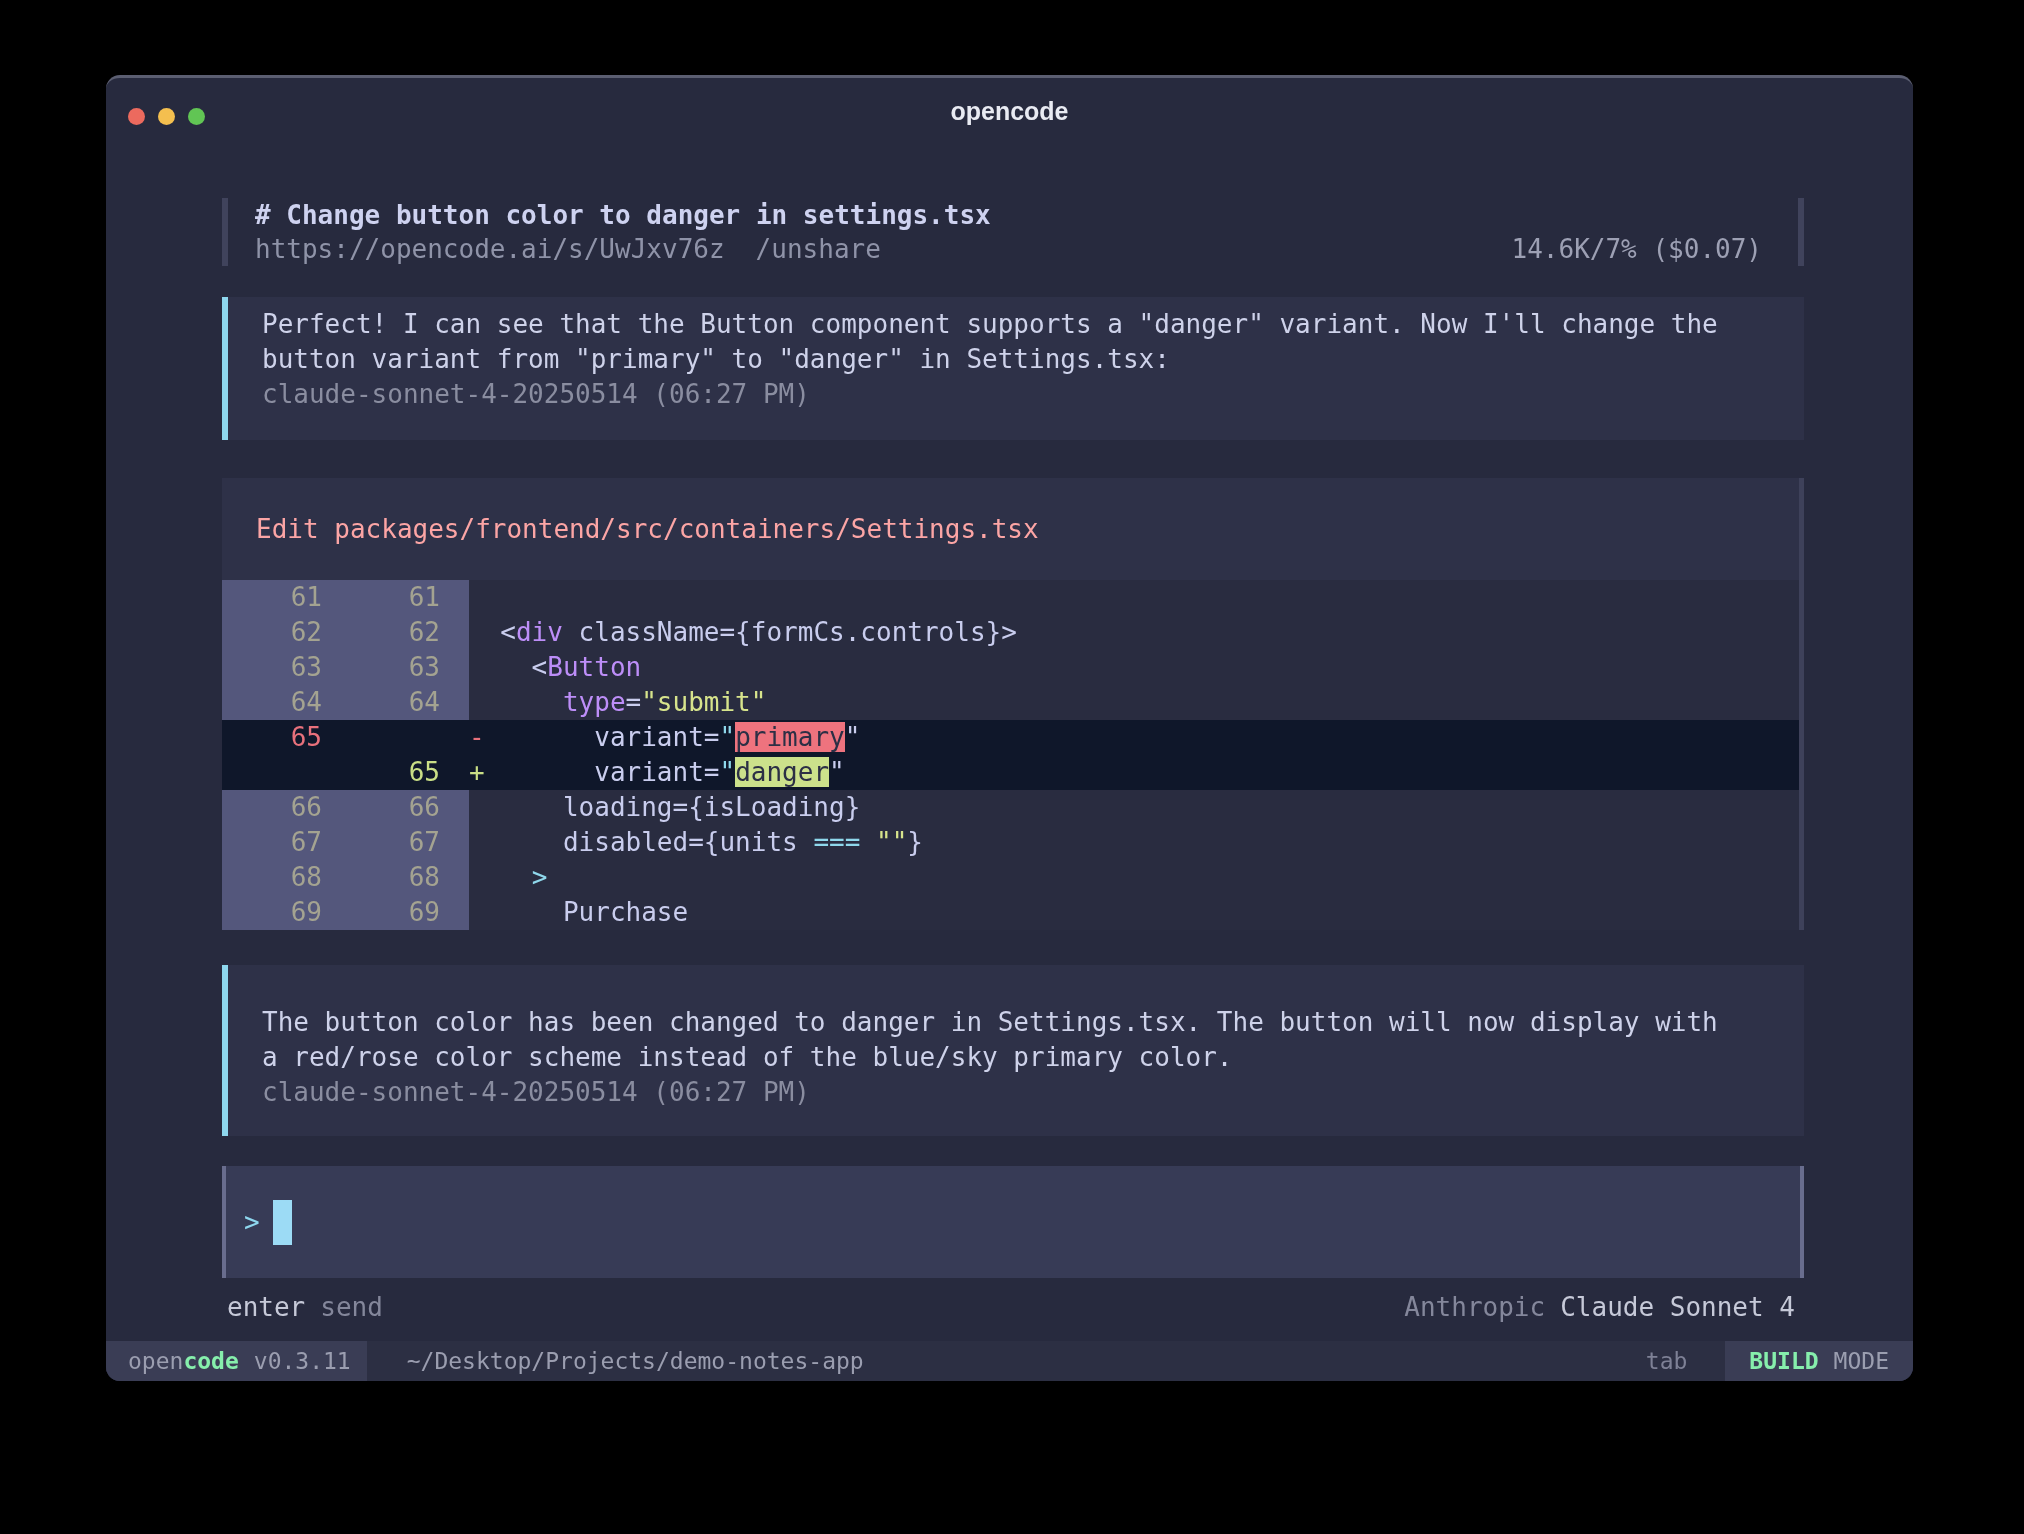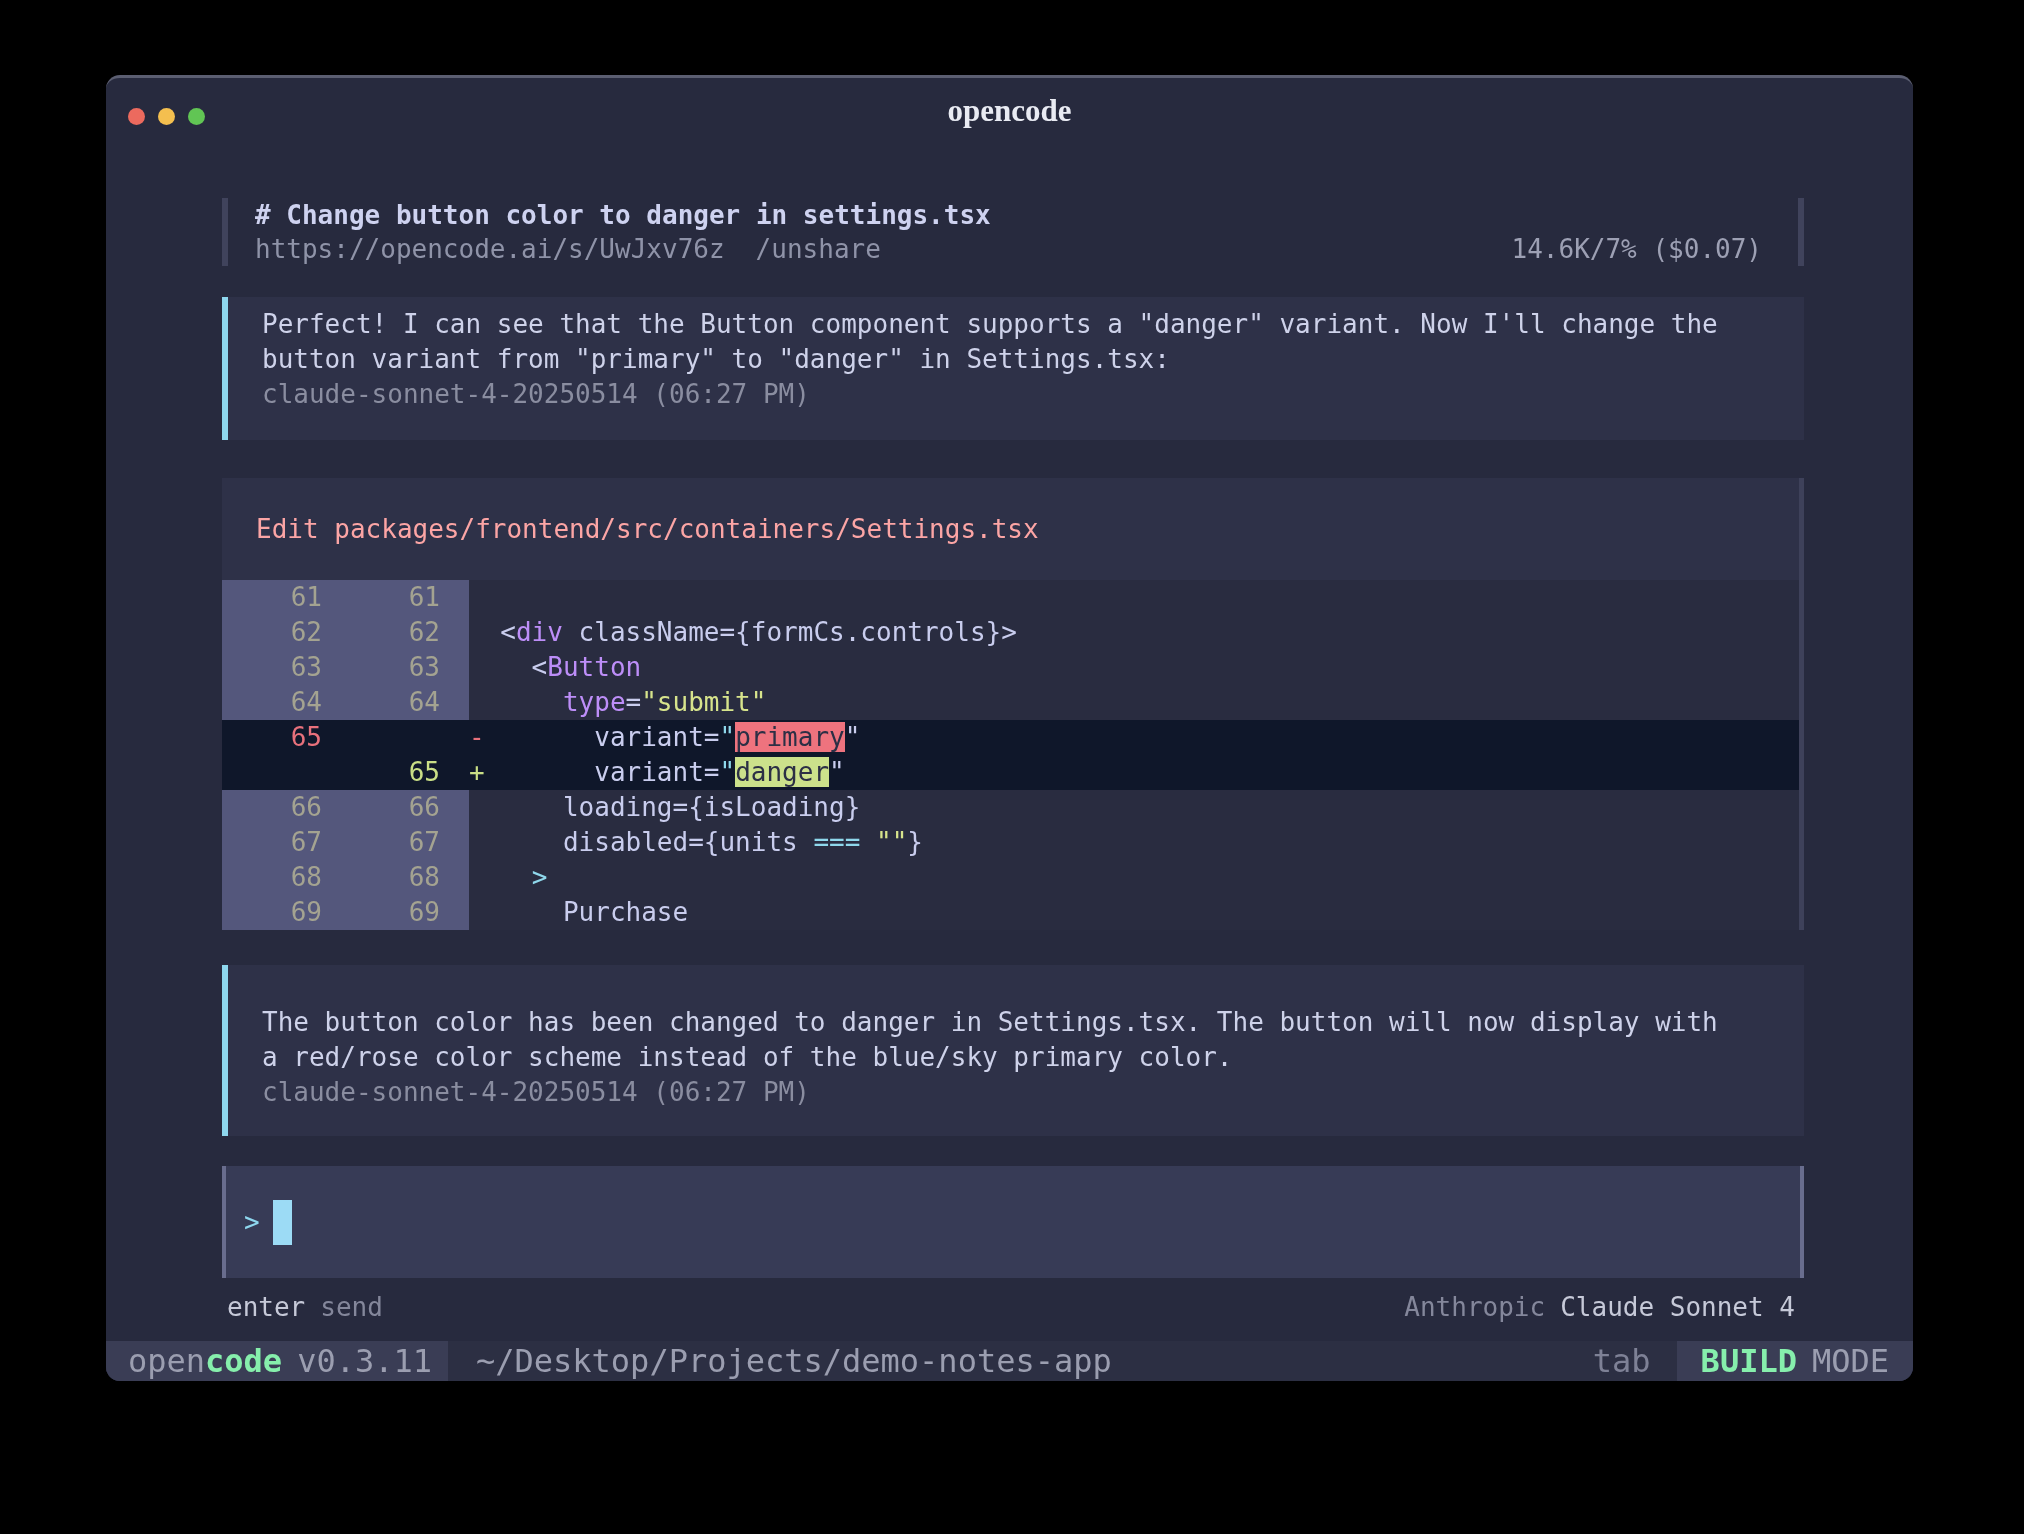--- a/index.html
+++ b/index.html
@@ -11,21 +11,21 @@
     background: #272a3e; border-radius: 14px; border-top: 3px solid #5b5e71;
   }
 
   
   .titlebar { position: relative; height: 66px; display: flex; align-items: center; justify-content: center; }
   .traffic { position: absolute; left: 22px; top: 30px; display: flex; gap: 13px; }
   .light { width: 17px; height: 17px; border-radius: 50%; }
   .light.red { background: #ec6a5e; }
   .light.yellow { background: #f4bf4f; }
   .light.green { background: #61c554; }
-  .win-title { font-family: Liberation Serif, serif; font-weight: bold; font-size: 31px; color: #e9ebf3; }
+  .win-title { font-family: Liberation Sans, sans-serif; font-weight: bold; font-size: 25px; color: #e9ebf3; }
 
   
   .content { padding: 0 109px 0 116px; font-size: 26px; }
 
   
   .session { margin-top: 54px; border-left: 6px solid #40435c; border-right: 6px solid #40435c;
              padding: 0 36px 0 27px; line-height: 34px; }
   .s-title { font-weight: bold; color: #ced2f0; white-space: pre; }
   .s-sub { display: flex; color: #8f93a8; }
   .s-unshare { margin-left: 31px; }
@@ -71,21 +71,21 @@
 
   
   .hints { display: flex; margin-top: 12px; line-height: 35px; padding: 0 9px 0 5px; }
   .h-bright { color: #c6c9d8; }
   .h-dim { color: #84879b; }
   .h-gap { margin-left: 15px; }
   .h-fill { flex: 1; }
 
   
   .statusbar { position: absolute; left: 0; right: 0; bottom: 0; height: 40px; background: #2c2f43;
-               border-radius: 0 0 14px 14px; display: flex; align-items: center; font-size: 32px; }
+               border-radius: 0 0 14px 14px; display: flex; align-items: center; font-size: 23px; gap: 12px; }
   .chip { height: 40px; display: flex; align-items: center; background: #3a3d55; }
   .chip.version { border-radius: 0 0 0 14px; padding: 0 16px 0 22px; }
   .chip.mode { border-radius: 0 0 14px 0; margin-left: 26px; padding: 0 24px; }
   .sb-dim { color: #9b9eb0; }
   .sb-bold { color: #86efac; font-weight: bold; }
   .sb-gap { margin-left: 15px; }
   .cwd { margin-left: 28px; color: #9b9eb0; }
   .sb-fill { flex: 1; }
   .tabkey { color: #7e8196; }
 </style>

